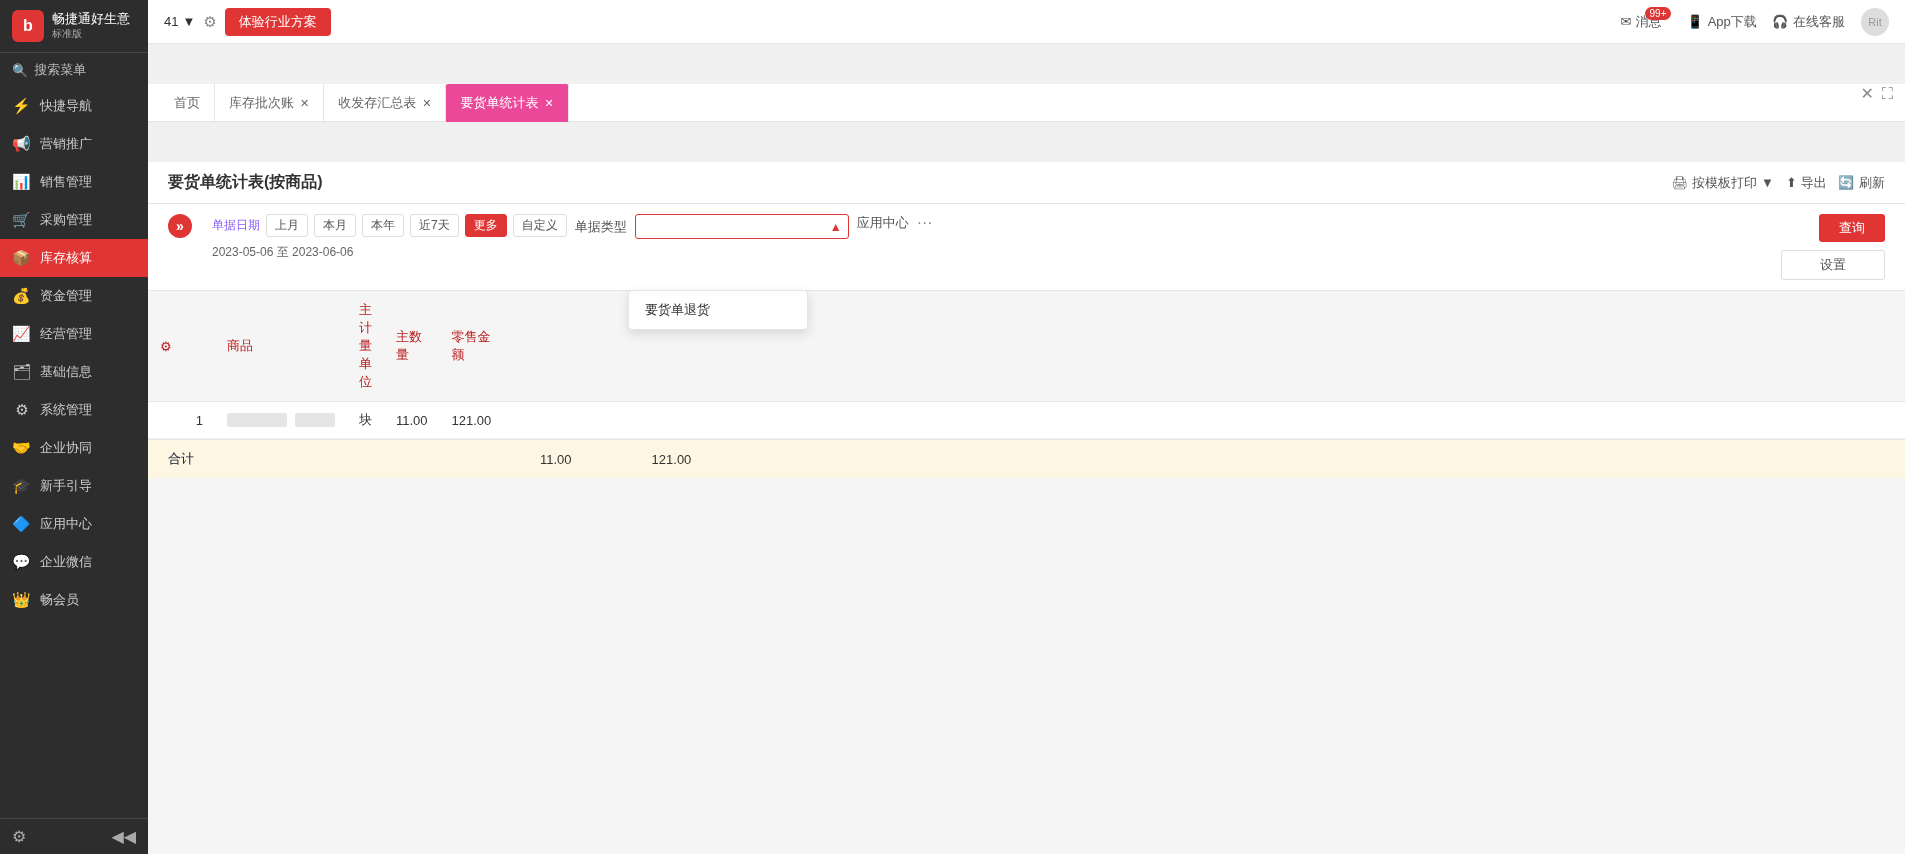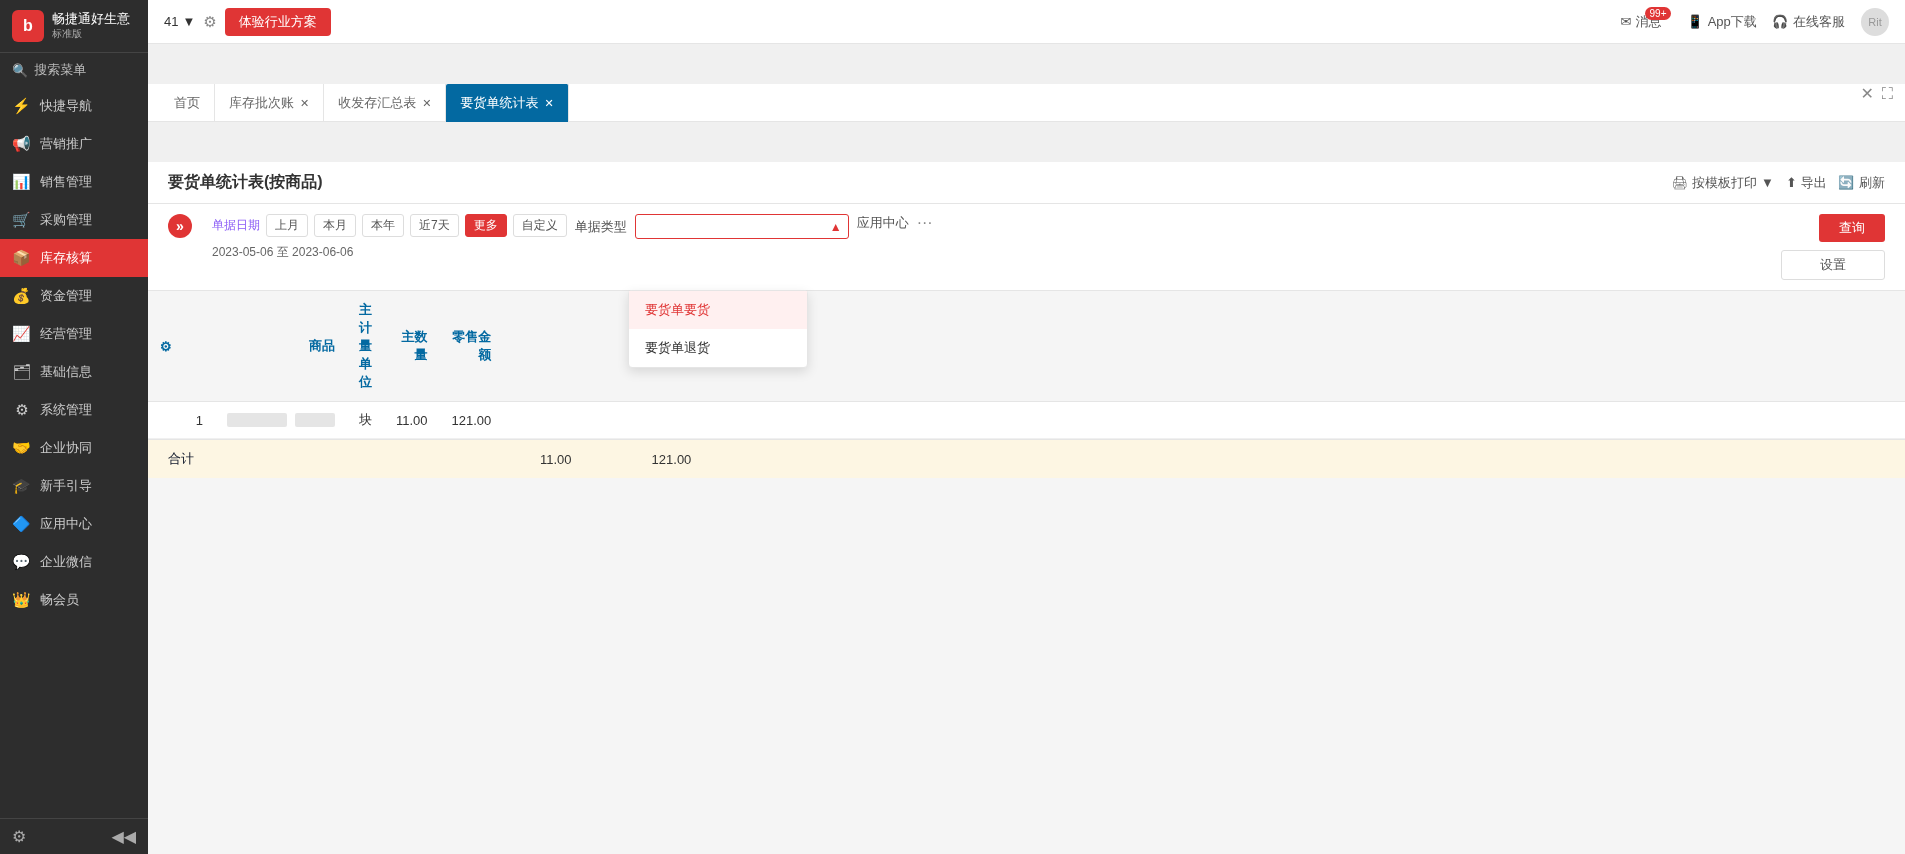--- a/index.html
+++ b/index.html
@@ -118,21 +118,21 @@
       gap: 0;
     }
     .tab {
       display: flex; align-items: center; gap: 4px;
       padding: 0 14px; height: 38px;
       cursor: pointer; font-size: 13px; color: #666;
       border-right: 1px solid #e5e5e5;
       white-space: nowrap;
     }
     .tab.active {
-      background: #0369a1; color: #fff;
+      background: #ec4899; color: #fff;
       border-radius: 2px 2px 0 0;
     }
     .tab-close { font-size: 11px; margin-left: 2px; cursor: pointer; }
     .tabbar-right {
       margin-left: auto; display: flex; align-items: center; gap: 8px;
     }
     .tabbar-action { cursor: pointer; color: #888; font-size: 16px; }
 
     
     .page-content {
@@ -272,23 +272,23 @@
       margin: 0;
     }
     table {
       width: 100%; border-collapse: collapse;
     }
     thead tr {
       background: #f5f5f5;
     }
     th {
       padding: 10px 12px;
-      font-size: 13px; color: #0369a1; font-weight: bold;
+      font-size: 13px; color: #b91c1c; font-weight: normal;
       border-bottom: 1px solid #e5e5e5;
-      text-align: right;
+      text-align: left;
     }
     th:first-child { width: 40px; }
     td {
       padding: 9px 12px;
       font-size: 13px; color: #333;
       border-bottom: 1px solid #f0f0f0;
       text-align: center;
     }
     .td-product {
       display: flex; align-items: center; gap: 8px;
@@ -505,21 +505,20 @@
           <span class="filter-warehouse-dots">···</span>
         </div>
       </div>
 
       <div class="filter-right">
         <button class="btn-query">查询</button>
         <button class="btn-settings">设置</button>
       </div>
 
       <div class="dropdown">
-        <div class="dropdown-item selected">要货单要货</div>
         <div class="dropdown-item">要货单退货</div>
       </div>
     </div>
 
     <div class="table-wrap">
       <table>
         <thead>
           <tr>
             <th><span>⚙</span></th>
             <th></th>

